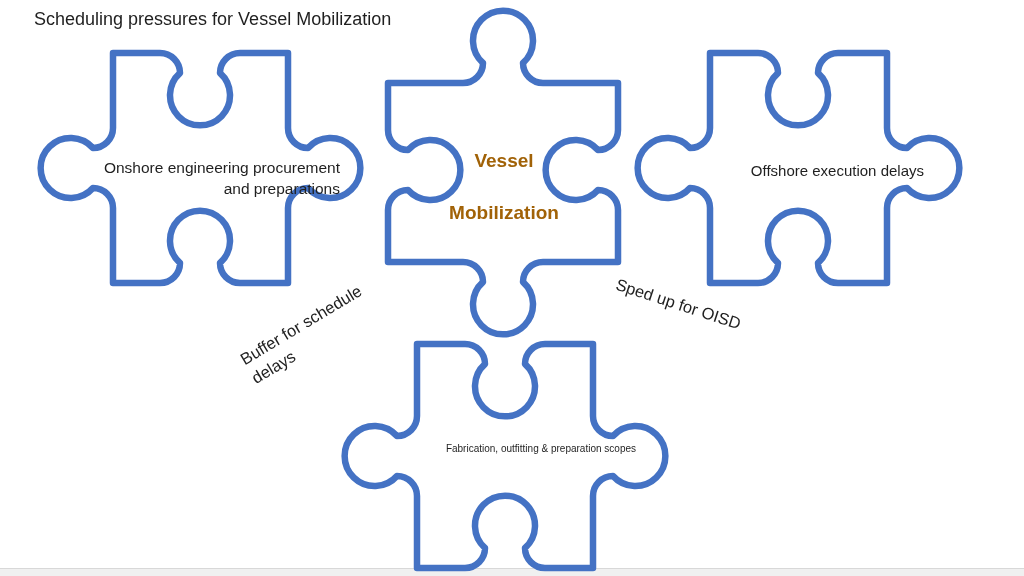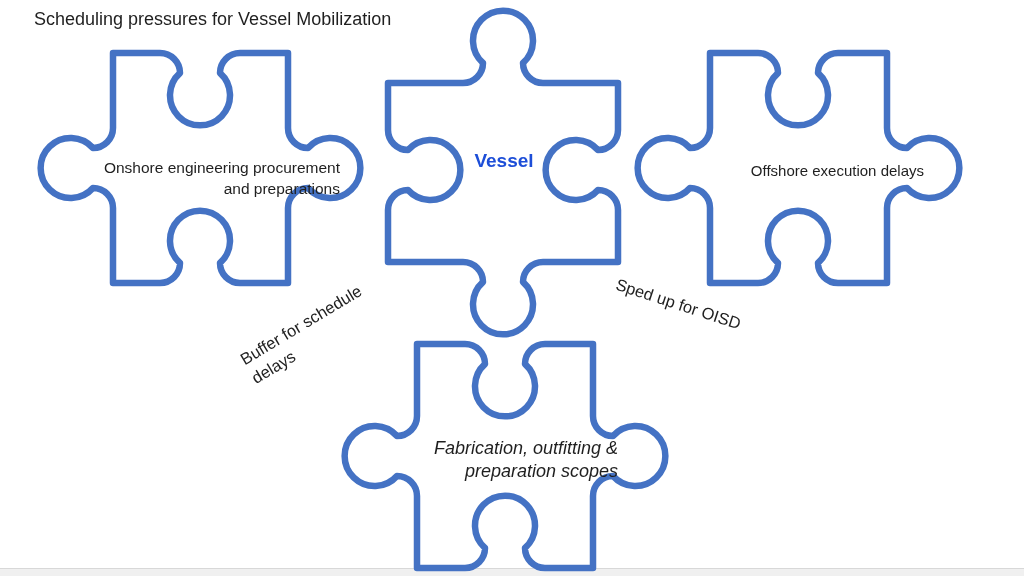--- a/index.html
+++ b/index.html
@@ -12,24 +12,24 @@
   .stage { position:relative; width:1024px; height:576px; background:#fff; }
   .title {
     position:absolute; left:34px; top:9px; z-index:3;
     font-size:18px; color:var(--text); letter-spacing:0;
   }
   svg.puzzle { position:absolute; left:0; top:0; z-index:2; }
   .piece { fill:#ffffff; stroke:var(--outline); stroke-width:6.5; stroke-linejoin:round; }
   .label { position:absolute; z-index:3; color:var(--text); text-align:right; }
   .left-label   { left:80px;  top:157px; width:260px; font-size:15.5px; line-height:21px; }
   .right-label  { left:676px; top:161px; width:248px; font-size:15px;   line-height:20px; }
-  .bottom-label { left:404px; top:437px; width:214px; font-size:18px; line-height:23px;font-style:italic; }
+  .bottom-label { left:422px; top:437px; width:214px; font-size:10px; line-height:23px; }
   .center-label {
     position:absolute; z-index:3; left:398px; top:149px; width:212px;
-    text-align:center; font-weight:bold; font-size:19px; color:#1d4ed8;
+    text-align:center; font-weight:bold; font-size:19px; color:#a16207;
   }
   .center-label .line { display:block; line-height:24px; }
   .center-label .line2 { margin-top:28px; }
   .rot { position:absolute; z-index:3; color:var(--text); font-size:16.5px; }
   .buffer { left:236px; top:307px; width:158px; line-height:22px; transform:rotate(-31deg); transform-origin:center; }
   .sped   { left:612px; top:302px; width:178px; white-space:nowrap; transform:rotate(18deg); transform-origin:center; }
   .footer-bar {
     position:absolute; left:0; top:568px; width:1024px; height:8px; z-index:1;
     background:var(--footer-bar); border-top:1px solid var(--footer-border);
   }
@@ -85,20 +85,21 @@
       A 20 20 0 0 1 525 548 A 30 30 0 1 0 485 548 A 20 20 0 0 1 465 568
       L 417 568 L 417 496
       A 20 20 0 0 0 397 476 A 30 30 0 1 1 397 436 A 20 20 0 0 0 417 416
       Z"></path>
   </svg>
 
   <div class="label left-label">Onshore engineering procurement and preparations</div>
 
   <div class="center-label">
     <span class="line line1">Vessel</span>
+    <span class="line line2">Mobilization</span>
   </div>
 
   <div class="label right-label">Offshore execution delays</div>
 
   <div class="label bottom-label">Fabrication, outfitting &amp; preparation scopes</div>
 
   <div class="rot buffer">Buffer for schedule delays</div>
 
   <div class="rot sped">Sped up for OISD</div>
 

